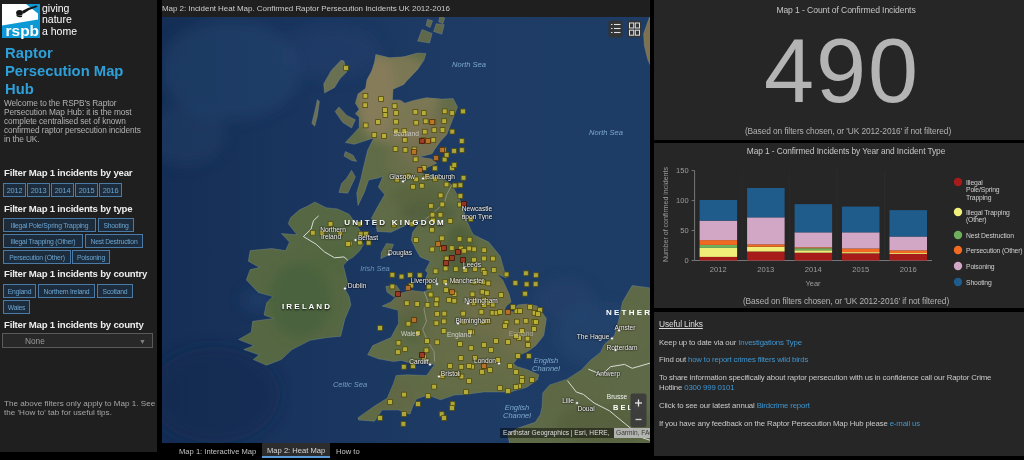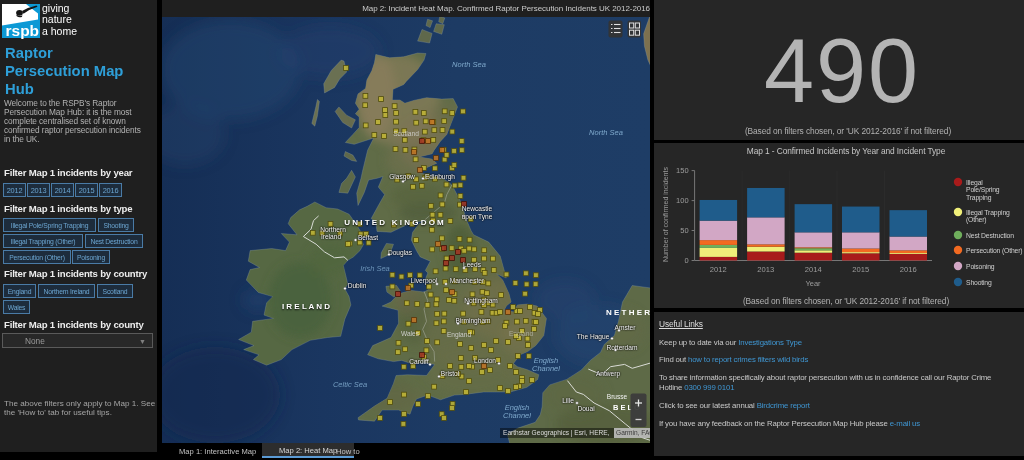--- a/index.html
+++ b/index.html
@@ -32,21 +32,21 @@
     <div style="position:absolute;left:72px;top:250px;width:38px;height:14px;border:1px solid #4a7ba6;background:#1d2c3c;color:#6ba4cf;font-size:6.8px;letter-spacing:-0.2px;line-height:13px;text-align:center;overflow:hidden;white-space:nowrap">Poisoning</div>
 <div style="position:absolute;left:4px;top:268px;font-size:9.6px;font-weight:bold;color:#ededed;letter-spacing:-0.2px">Filter Map 1 incidents by country</div>
 <div style="position:absolute;left:3px;top:284px;width:33px;height:14px;border:1px solid #4a7ba6;background:#1d2c3c;color:#6ba4cf;font-size:6.8px;letter-spacing:-0.2px;line-height:13px;text-align:center;overflow:hidden;white-space:nowrap">England</div>
     <div style="position:absolute;left:38px;top:284px;width:57px;height:14px;border:1px solid #4a7ba6;background:#1d2c3c;color:#6ba4cf;font-size:6.8px;letter-spacing:-0.2px;line-height:13px;text-align:center;overflow:hidden;white-space:nowrap">Northern Ireland</div>
     <div style="position:absolute;left:97px;top:284px;width:36px;height:14px;border:1px solid #4a7ba6;background:#1d2c3c;color:#6ba4cf;font-size:6.8px;letter-spacing:-0.2px;line-height:13px;text-align:center;overflow:hidden;white-space:nowrap">Scotland</div>
 <div style="position:absolute;left:3px;top:300px;width:27px;height:14px;border:1px solid #4a7ba6;background:#1d2c3c;color:#6ba4cf;font-size:6.8px;letter-spacing:-0.2px;line-height:13px;text-align:center;overflow:hidden;white-space:nowrap">Wales</div>
 <div style="position:absolute;left:4px;top:319px;font-size:9.6px;font-weight:bold;color:#ededed;letter-spacing:-0.2px">Filter Map 1 incidents by county</div>
 <div style="position:absolute;left:2px;top:333px;width:151px;height:15px;border:1px solid #5a5a5a;background:#282828;color:#9a9a9a;font-size:8.3px;line-height:15px;padding-left:22px;box-sizing:border-box">None<span style="position:absolute;right:6px;color:#808080;font-size:7px">▼</span></div>
 <div style="position:absolute;left:4px;top:399px;width:152px;font-size:8.1px;line-height:9.3px;color:#a5a5a5;white-space:nowrap">The above filters only apply to Map 1. See<br>the 'How to' tab for useful tips.</div>
 </div>
-<div style="position:absolute;left:162px;top:0;width:488px;height:17px;background:#1f1f1f;color:#cccccc;font-size:8px;letter-spacing:-0.05px;line-height:18px;text-align:right">Map 2: Incident Heat Map. Confirmed Raptor Persecution Incidents UK 2012-2016</div>
+<div style="position:absolute;left:162px;top:0;width:488px;height:17px;background:#1f1f1f;color:#cccccc;font-size:8px;letter-spacing:-0.05px;line-height:18px;text-align:left">Map 2: Incident Heat Map. Confirmed Raptor Persecution Incidents UK 2012-2016</div>
 <svg width="488" height="426" viewBox="162 17 488 426" style="position:absolute;left:162px;top:17px">
 <defs>
 <clipPath id="lc">
 <path d="M375.8,54.4L389.7,57.8L403.7,56.8L417.6,53.0L426.0,53.5L424.0,60.1L417.6,69.6L406.2,81.4L403.7,84.6L393.0,89.3L392.3,100.0L399.9,100.0L404.9,103.2L413.8,100.4L426.5,97.7L441.8,99.1L453.2,98.6L457.5,106.9L450.7,124.4L446.8,134.4L440.5,141.2L434.1,150.2L432.1,153.8L418.9,156.9L431.6,159.1L436.7,163.2L416.9,172.1L430.3,175.6L444.3,179.2L451.9,184.9L462.1,204.2L465.9,218.5L471.0,230.5L473.5,234.8L488.7,242.1L500.2,256.1L506.3,278.0L496.4,273.8L502.7,280.0L509.0,293.8L511.1,302.0L506.5,305.7L504.0,310.2L514.1,311.9L517.4,304.9L527.3,304.1L537.0,306.1L546.4,318.4L543.8,335.5L535.7,345.6L527.6,351.6L520.0,354.8L513.4,363.6L517.4,366.7L526.8,369.5L538.8,374.7L537.7,379.4L526.8,387.3L510.3,392.0L483.7,392.0L464.6,394.4L454.5,395.1L440.5,399.8L427.8,395.1L416.4,399.0L412.6,406.8L410.0,414.2L398.6,410.0L382.1,410.0L374.5,421.2L358.5,420.0L358.0,417.7L374.5,406.1L387.2,398.3L393.5,383.4L396.1,375.5L407.5,374.7L426.5,375.5L434.7,364.4L425.3,362.8L411.3,363.6L401.6,360.4L393.5,361.6L378.3,358.8L367.6,354.8L372.7,345.6L391.0,337.5L398.6,323.3L398.1,310.2L382.1,306.1L391.0,302.0L398.6,293.8L411.3,290.4L424.0,292.1L428.6,289.6L429.1,282.1L425.3,279.6L427.8,272.9L425.3,270.4L430.3,261.2L420.2,256.9L416.4,250.6L411.3,240.0L412.6,232.3L418.9,223.7L427.0,220.6L411.8,222.8L399.9,228.0L391.0,232.3L377.0,231.4L375.8,221.9L371.2,218.5L379.6,203.3L384.6,194.6L378.3,187.1L382.9,176.5L377.0,178.3L368.6,180.0L364.3,192.4L358.0,205.5L356.7,193.2L361.0,178.3L362.5,171.2L365.1,160.5L367.6,150.2L373.7,138.0L354.2,144.3L345.3,142.5L352.9,134.4L359.2,127.5L359.2,117.0L355.4,113.8L359.2,109.2L355.4,103.2L358.0,93.9L365.6,88.4L366.9,79.9L371.9,70.5L374.5,62.5Z"></path>
         <path d="M314.8,202.0L326.2,207.7L337.7,209.0L349.1,214.2L356.7,225.0L361.8,233.5L357.5,237.4L363.6,244.2L360.0,250.6L353.4,256.9L347.8,260.3L343.3,265.4L346.6,278.8L347.8,284.2L344.8,288.8L349.1,296.6L350.9,304.9L344.8,319.2L340.7,336.3L327.5,337.5L310.2,340.3L292.0,349.6L281.3,359.6L266.6,365.2L253.4,359.6L259.0,354.8L243.7,349.6L253.9,345.6L238.6,339.5L251.3,332.2L252.6,321.3L273.7,318.4L264.0,315.1L266.6,302.8L272.9,296.6L258.4,292.5L246.3,280.0L250.1,269.6L259.5,267.5L248.3,261.2L250.1,250.6L271.7,248.5L285.6,250.6L289.4,242.1L281.3,233.5L297.0,234.8L288.2,223.7L290.7,217.6L299.6,209.8L307.2,206.3Z"></path>
         <path d="M344.0,61.1L346.6,72.0L339.7,79.0L334.6,87.4L324.5,93.0L323.7,83.7L331.3,70.5L341.2,60.1Z"></path>
         <path d="M319.4,101.4L317.4,116.1L314.8,126.2L311.8,123.4L315.8,106.9L317.4,99.5Z"></path>
 <path d="M335.1,111.5L342.7,122.5L351.6,128.0L355.4,119.8L346.6,115.2L338.9,106.9Z"></path>
         <path d="M344.0,156.0L351.6,160.5L356.7,161.4L352.9,155.1L345.3,151.5Z"></path>
         <path d="M338.9,192.4L347.8,193.2L355.4,176.9L351.6,170.3L346.6,178.3L341.5,183.6Z"></path>
@@ -471,25 +471,26 @@
 <line x1="635" y1="403" x2="642" y2="403" stroke="#e8e8e8" stroke-width="1.3"></line>
 <line x1="635.5" y1="419.5" x2="641.5" y2="419.5" stroke="#cfcfcf" stroke-width="1.3"></line>
 </g>
 <rect x="500" y="428" width="150" height="10" fill="#000000" opacity="0.45"></rect>
 <rect x="614" y="428" width="36" height="10" fill="#d2d2d2" opacity="0.8"></rect>
 <text x="503" y="435.3" font-family="Liberation Sans,sans-serif" font-size="6.6px" fill="#dedede">Earthstar Geographics | Esri, HERE,</text>
     <text x="616" y="435.3" font-family="Liberation Sans,sans-serif" font-size="6.6px" fill="#3a3a3a">Garmin, FAO</text>
 </svg>
 <div style="position:absolute;left:162px;top:443px;width:488px;height:17px;background:#000">
 <div style="position:absolute;left:8px;top:0;height:17px;padding:0 9px;color:#c3c3c3;font-size:7.6px;line-height:17px">Map 1: Interactive Map</div>
-<div style="position:absolute;left:100px;top:0;height:15px;padding:0 17px;color:#d8d8d8;font-size:7.6px;line-height:16px;background:#2d2d2d;border-bottom:2px solid #5b9bd5">Map 2: Heat Map</div>
+<div style="position:absolute;left:100px;top:0;height:15px;padding:0 5px;color:#d8d8d8;font-size:7.6px;line-height:16px;background:#2d2d2d;border-bottom:2px solid #5b9bd5">Map 2: Heat Map</div>
 <div style="position:absolute;left:166px;top:0;height:17px;padding:0 8px;color:#c3c3c3;font-size:7.6px;line-height:17px">How to</div>
 <div style="position:absolute;left:202px;top:0;height:23px;padding:16px 8px;color:#c3c3c3;font-size:7.6px;line-height:17px">FAQ</div>
 </div>
 <div style="position:absolute;left:654px;top:0;width:370px;height:140px;background:#262626">
+<div style="position:absolute;left:14px;top:4.5px;width:356px;text-align:center;font-size:8.6px;color:#c6c6c6;letter-spacing:-0.1px">Map 1 - Count of Confirmed Incidents</div>
 <div style="position:absolute;left:3px;top:31px;width:370px;text-align:center;font-size:90px;line-height:80px;color:#b4b4b4;letter-spacing:2px">490</div>
 <div style="position:absolute;left:16px;top:125.5px;width:356px;text-align:center;font-size:8.4px;color:#b2b2b2;letter-spacing:-0.1px">(Based on filters chosen, or 'UK 2012-2016' if not filtered)</div>
 </div>
 <div style="position:absolute;left:654px;top:143px;width:370px;height:165px;background:#262626">
 <svg width="370" height="165" viewBox="654 143 370 165">
 <text x="846" y="153.5" font-size="8.4px" fill="#c6c6c6" letter-spacing="-0.1" text-anchor="middle" font-family="Liberation Sans,sans-serif">Map 1 - Confirmed Incidents by Year and Incident Type</text>
 <line x1="742.1" y1="170.6" x2="742.1" y2="260.5" stroke="#2b2b2b" stroke-width="1"></line>
       <line x1="789.6" y1="170.6" x2="789.6" y2="260.5" stroke="#2b2b2b" stroke-width="1"></line>
       <line x1="837.0" y1="170.6" x2="837.0" y2="260.5" stroke="#2b2b2b" stroke-width="1"></line>
       <line x1="884.5" y1="170.6" x2="884.5" y2="260.5" stroke="#2b2b2b" stroke-width="1"></line>

